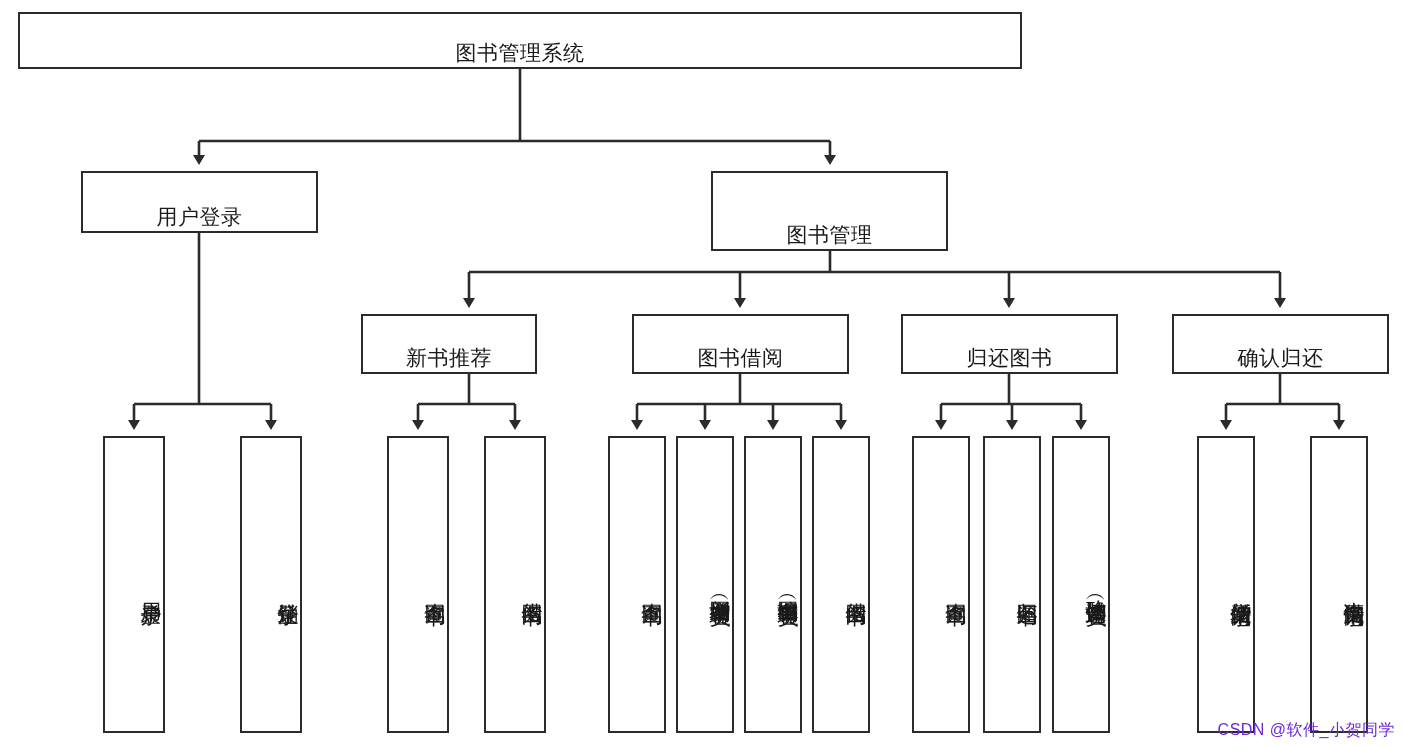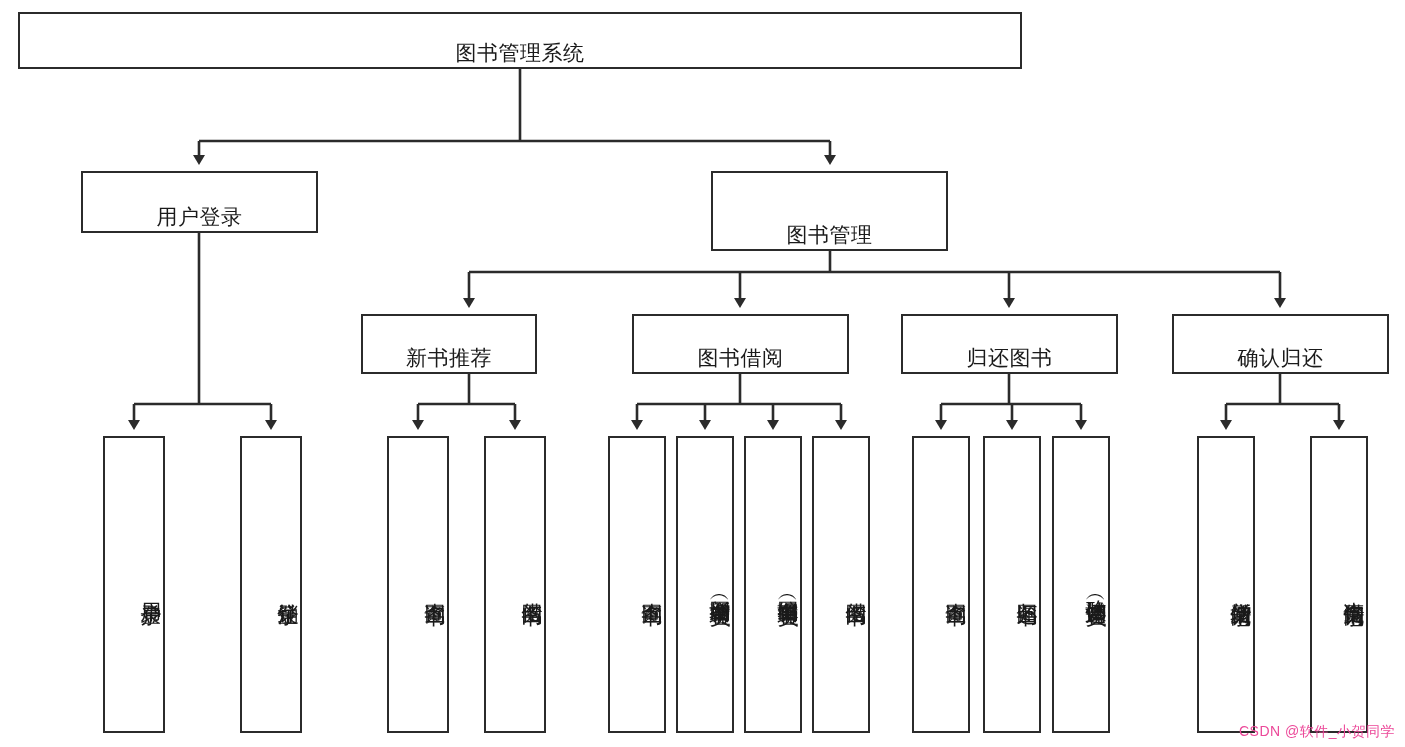--- a/index.html
+++ b/index.html
@@ -51,22 +51,22 @@
   }
   .node.vert .vlabel {
     writing-mode: vertical-rl;
     text-orientation: upright;
     white-space: nowrap;
   }
   .watermark {
     position: absolute;
     right: 10px;
     bottom: 6px;
-    font-size: 14px;
-    color: #ec4899;
+    font-size: 16px;
+    color: #6d28d9;
     letter-spacing: 0.5px;
     white-space: nowrap;
     user-select: none;
   }
 </style>
 </head>
 <body>
 
 <div id="canvas">
 

